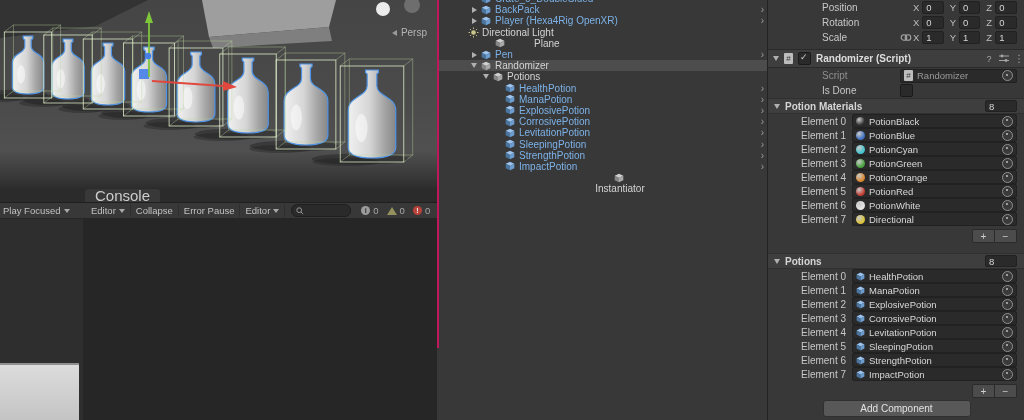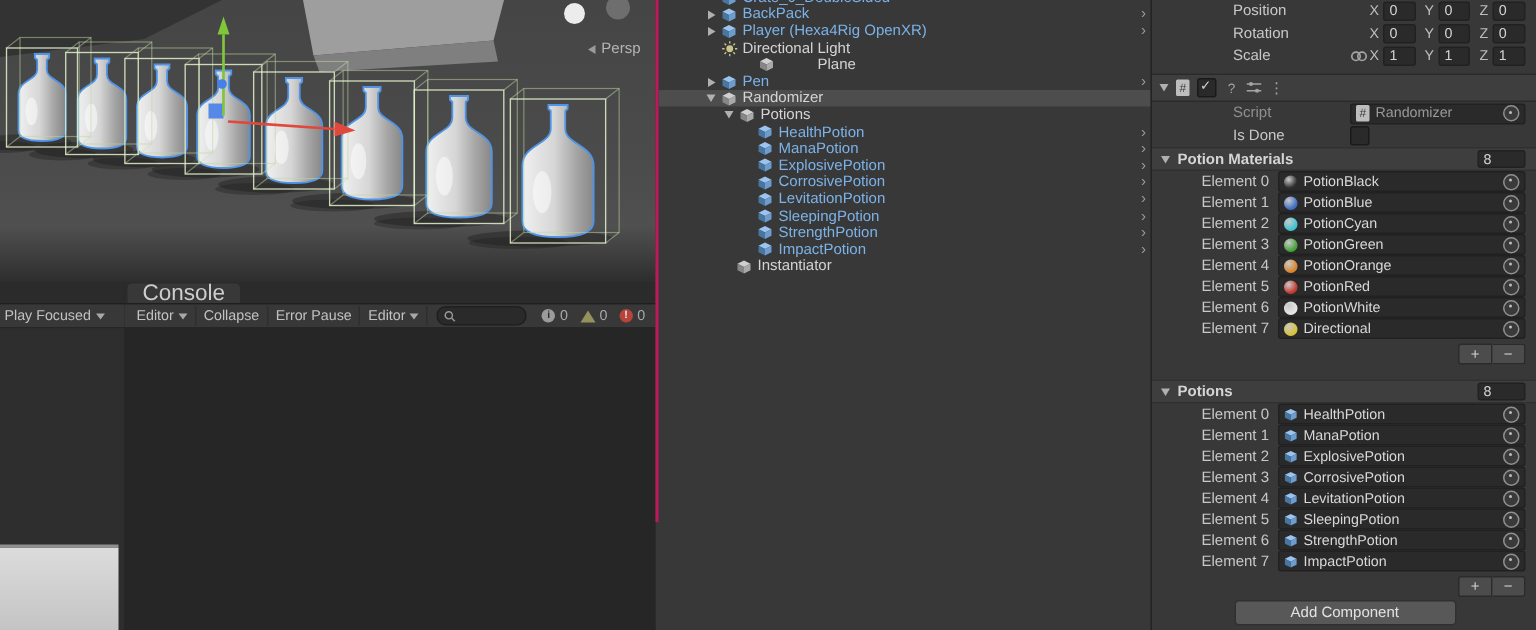--- a/index.html
+++ b/index.html
@@ -298,40 +298,40 @@
           <span class="hicon">
             <svg width="10" height="10" viewBox="0 0 12 12">
               <polygon points="6,0.8 11.2,3.4 6,6 0.8,3.4" fill="#9CC3EE"></polygon>
               <polygon points="0.8,3.4 6,6 6,11.2 0.8,8.6" fill="#49759F"></polygon>
               <polygon points="11.2,3.4 6,6 6,11.2 11.2,8.6" fill="#6D9DCE"></polygon>
             </svg>
           </span>
           <span class="hlabel blue">Player (Hexa4Rig OpenXR)</span>
           <span class="hchev"></span>
         </div>
-        <div class="hrow" style="padding-left: 29px;">
+        <div class="hrow" style="padding-left: 16px;">
           <span class="harrow"></span>
           <span class="hicon">
             <svg width="11" height="11" viewBox="0 0 12 12">
               <circle cx="6" cy="6" r="2.5" fill="#C9C58B"></circle>
               <g stroke="#C9C58B" stroke-width="1">
                 <line x1="6" y1="0.5" x2="6" y2="2.2"></line>
                 <line x1="6" y1="9.8" x2="6" y2="11.5"></line>
                 <line x1="0.5" y1="6" x2="2.2" y2="6"></line>
                 <line x1="9.8" y1="6" x2="11.5" y2="6"></line>
                 <line x1="2.2" y1="2.2" x2="3.4" y2="3.4"></line>
                 <line x1="8.6" y1="8.6" x2="9.8" y2="9.8"></line>
                 <line x1="2.2" y1="9.8" x2="3.4" y2="8.6"></line>
                 <line x1="8.6" y1="3.4" x2="9.8" y2="2.2"></line>
               </g>
             </svg>
           </span>
           <span class="hlabel">Directional Light</span>
         </div>
-        <div class="hrow" style="padding-left: 29px; gap: 25px;">
+        <div class="hrow" style="padding-left: 18px; gap: 25px;">
           <span class="harrow"></span>
           <span class="hicon">
             <svg width="10" height="10" viewBox="0 0 12 12">
               <polygon points="6,0.8 11.2,3.4 6,6 0.8,3.4" fill="#CFCFCF"></polygon>
               <polygon points="0.8,3.4 6,6 6,11.2 0.8,8.6" fill="#868686"></polygon>
               <polygon points="11.2,3.4 6,6 6,11.2 11.2,8.6" fill="#A9A9A9"></polygon>
             </svg>
           </span>
           <span class="hlabel">Plane</span>
         </div>
@@ -464,21 +464,21 @@
           <span class="hicon">
             <svg width="10" height="10" viewBox="0 0 12 12">
               <polygon points="6,0.8 11.2,3.4 6,6 0.8,3.4" fill="#9CC3EE"></polygon>
               <polygon points="0.8,3.4 6,6 6,11.2 0.8,8.6" fill="#49759F"></polygon>
               <polygon points="11.2,3.4 6,6 6,11.2 11.2,8.6" fill="#6D9DCE"></polygon>
             </svg>
           </span>
           <span class="hlabel blue">ImpactPotion</span>
           <span class="hchev"></span>
         </div>
-        <div class="hrow" style="padding-left: 39px;">
+        <div class="hrow" style="padding-left: 29px; flex-direction: column;">
           <span class="harrow"></span>
           <span class="hicon">
             <svg width="10" height="10" viewBox="0 0 12 12">
               <polygon points="6,0.8 11.2,3.4 6,6 0.8,3.4" fill="#CFCFCF"></polygon>
               <polygon points="0.8,3.4 6,6 6,11.2 0.8,8.6" fill="#868686"></polygon>
               <polygon points="11.2,3.4 6,6 6,11.2 11.2,8.6" fill="#A9A9A9"></polygon>
             </svg>
           </span>
           <span class="hlabel">Instantiator</span>
         </div>
@@ -545,20 +545,21 @@
               <span class="axf">1</span>
             </span>
           </div>
         </div>
       </div>
 
     <div class="comp-head">
       <span class="tri-d"></span>
       <span class="scripticon"></span>
       <span class="checkbox checked"></span>
+      <span class="comp-title">Randomizer (Script)</span>
       <span class="help"></span>
       <span class="preset">
         <svg width="10" height="9" viewBox="0 0 10 9">
           <line x1="0" y1="2" x2="10" y2="2" stroke="#A5A5A5" stroke-width="1"></line>
           <line x1="0" y1="6.5" x2="10" y2="6.5" stroke="#A5A5A5" stroke-width="1"></line>
           <circle cx="3" cy="2" r="1.4" fill="#A5A5A5"></circle>
           <circle cx="7" cy="6.5" r="1.4" fill="#A5A5A5"></circle>
         </svg>
       </span>
       <span class="kebab"></span>

